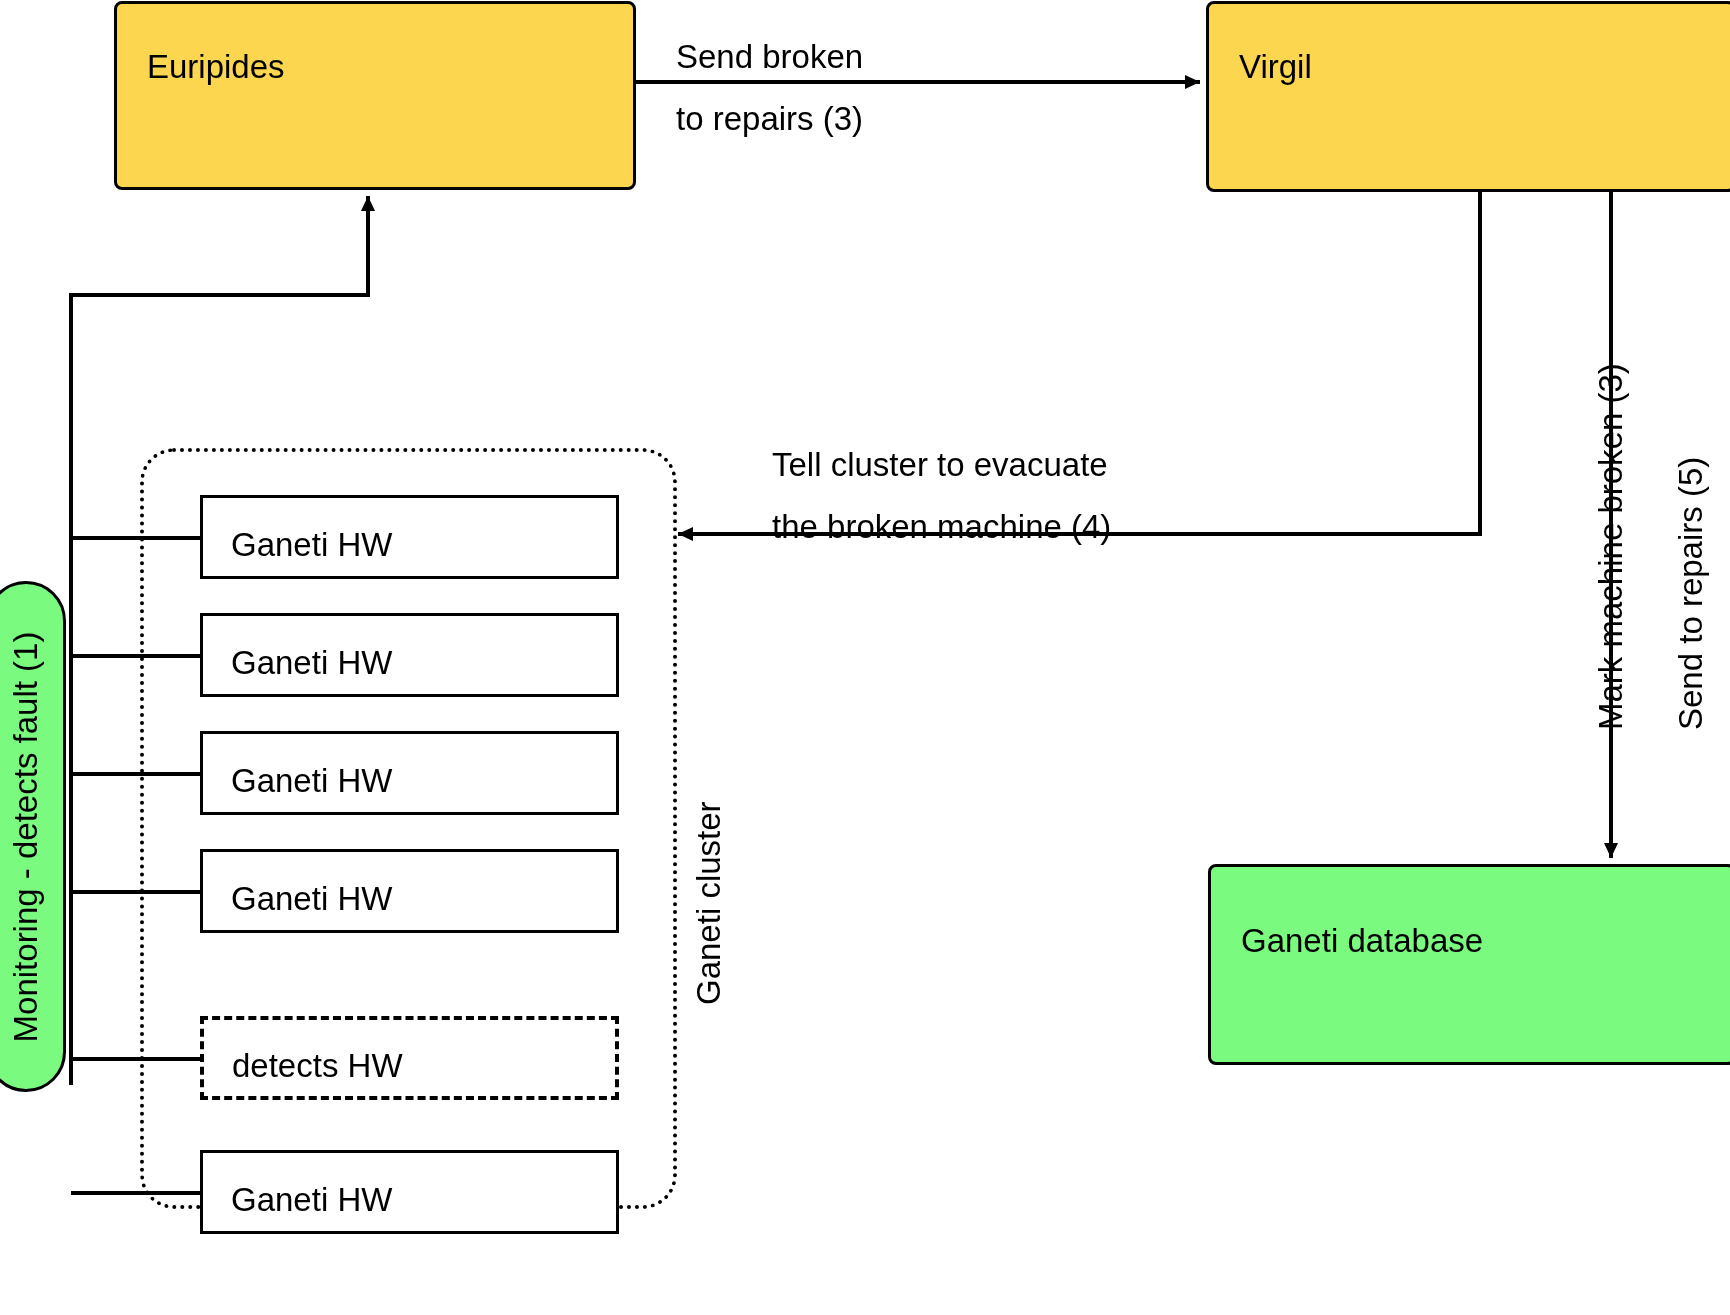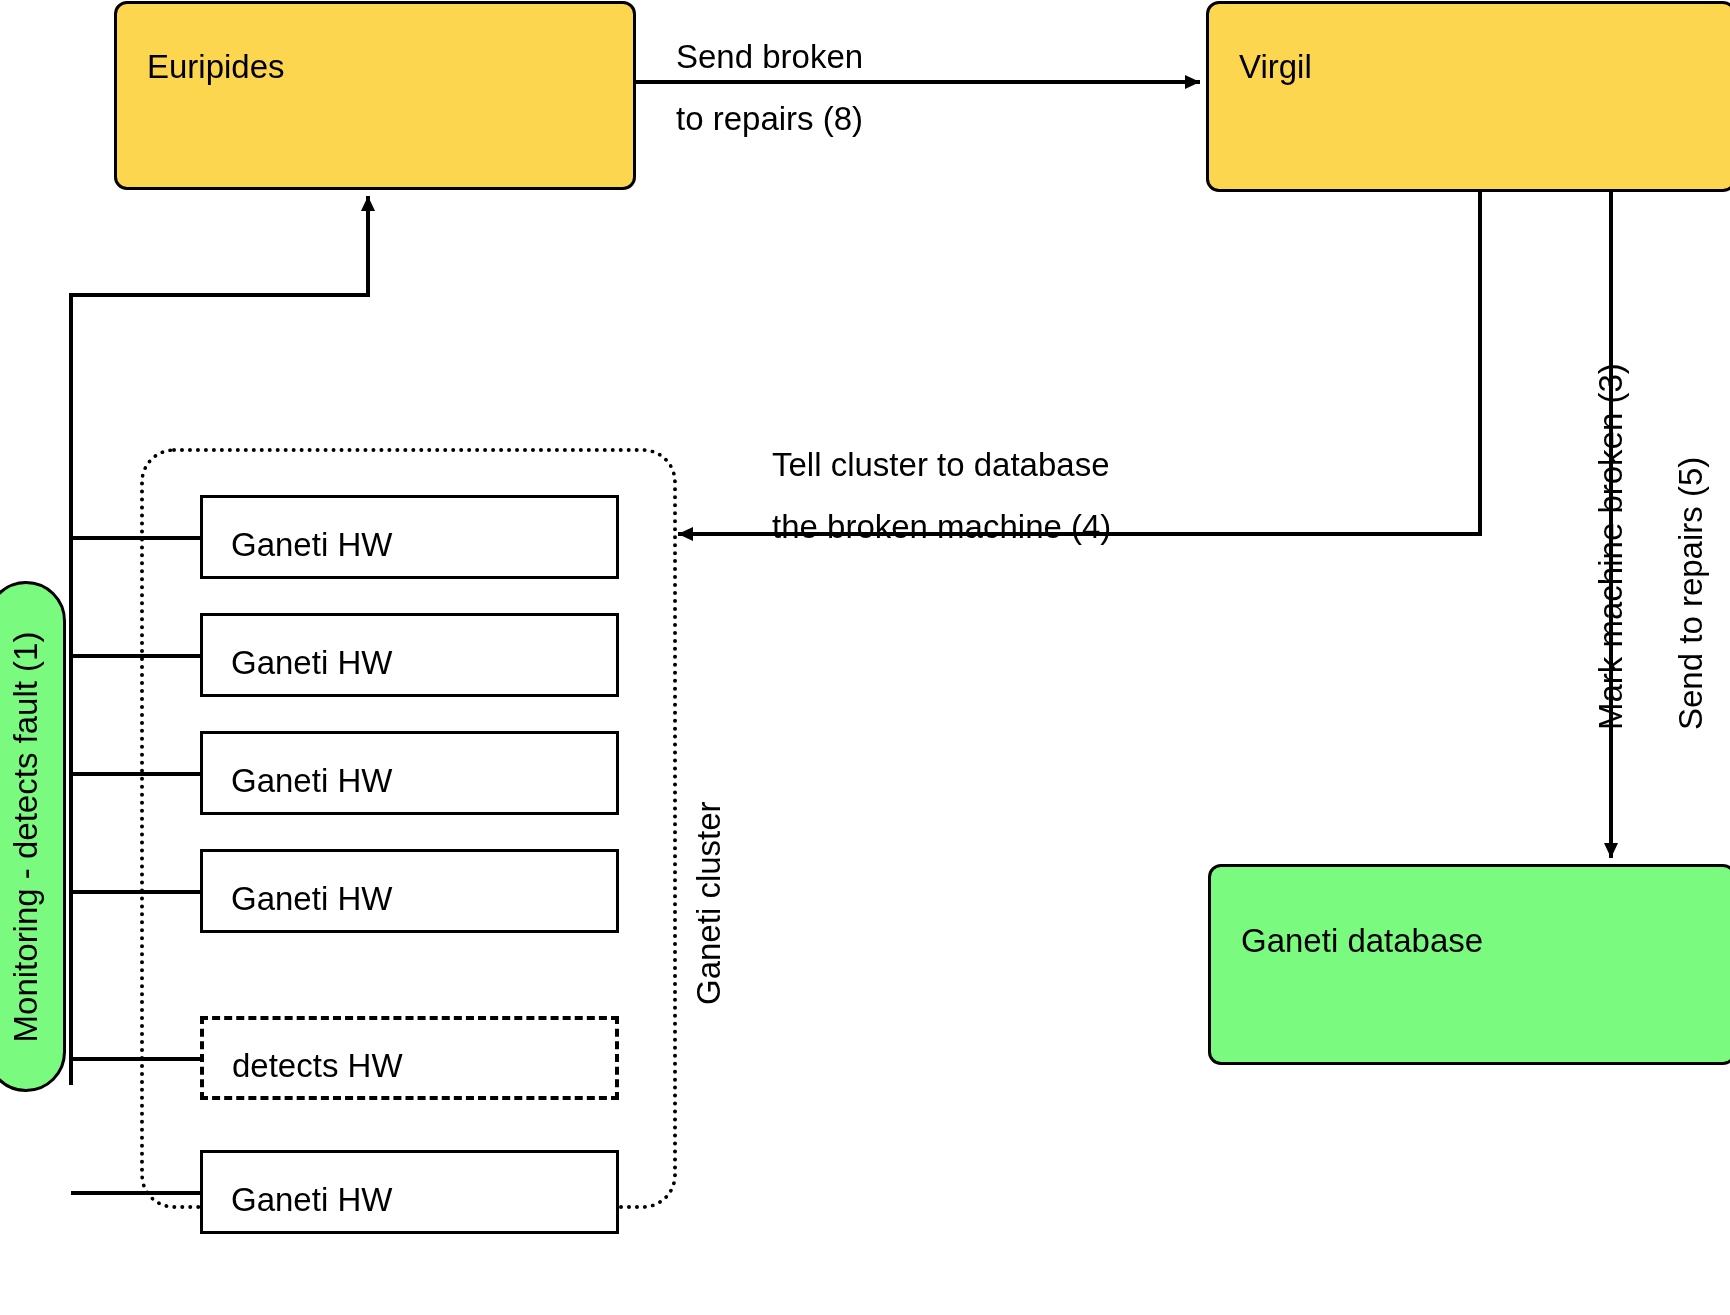--- a/index.html
+++ b/index.html
@@ -30,21 +30,21 @@
     display: flex;
     align-items: center;
   }
   .node .label {
     font-size: 33px;
     color: #000000;
     white-space: nowrap;
   }
   
   .actor {
-    border-radius: 13px;
+    border-radius: 8px;
   }
   .actor .label {
     padding-left: 30px;
   }
   #euripides {
     left: 114px; top: 1px;
     width: 522px; height: 189px;
     background: #fdd650;
   }
   #euripides .label { align-self: flex-start; margin-top: 44px; }
@@ -198,22 +198,22 @@
 
   <div id="machine-database" class="node actor">
     <span class="label">Ganeti database</span>
   </div>
 
   <div id="monitoring" class="node actor">
     <span class="label">Monitoring - detects fault (1)</span>
   </div>
 
   <div class="edge-label" style="left:676px; top:26px;">Send broken</div>
-  <div class="edge-label" style="left:676px; top:88px;">to repairs (8)</div>
-
-  <div class="edge-label" style="left:772px; top:434px;">Tell cluster to database</div>
+  <div class="edge-label" style="left:676px; top:88px;">to repairs (3)</div>
+
+  <div class="edge-label" style="left:772px; top:434px;">Tell cluster to evacuate</div>
   <div class="edge-label" style="left:772px; top:496px;">the broken machine (4)</div>
 
   <div class="edge-label rot" style="left:1580px; top:730px;">Mark machine broken (3)</div>
 
   <div class="edge-label rot" style="left:1660px; top:730px;">Send to repairs (5)</div>
 
 </div>
 
 </body></html>

